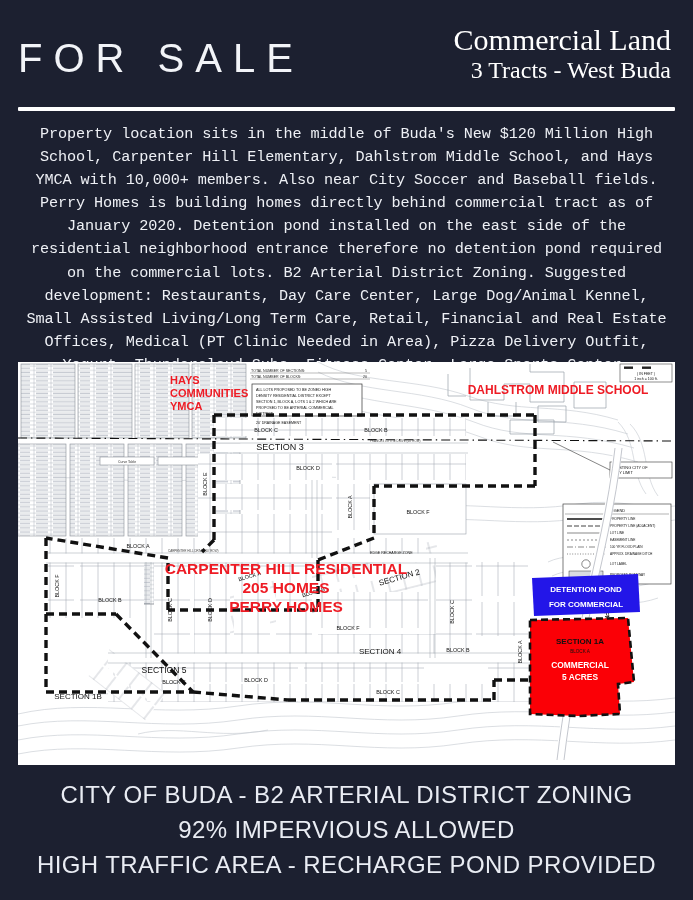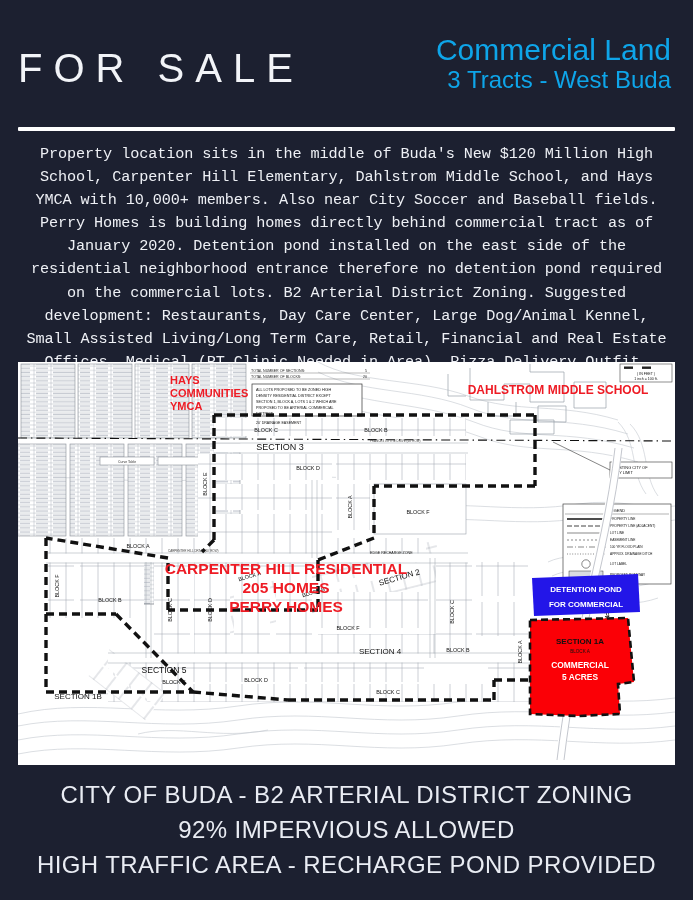--- a/index.html
+++ b/index.html
@@ -6,42 +6,42 @@
   body{
     width:693px;height:900px;
     background:#1c2030;
     font-family:"Liberation Sans", sans-serif;
     overflow:hidden;
     position:relative;
   }
 
   
   .header{
-    height:127px;
+    height:107px;
     display:flex;
     align-items:center;
     padding:0 18px;
     box-sizing:border-box;
   }
   .for-sale{
     color:#f2f4f8;
     font-size:40px;
     font-weight:300;
     letter-spacing:11px;
     font-family:"Liberation Sans", sans-serif;
     white-space:nowrap;
     line-height:1;
     margin-top:8px;
     flex:0 0 auto;
   }
   .headline{
     margin-left:auto;
     text-align:right;
-    color:#0ea5e9;
-    font-family:Liberation Sans, sans-serif;
+    color:#ffffff;
+    font-family:Liberation Serif, serif;
     line-height:1.12;
     padding-right:4px;
   }
   .headline .l1{font-size:30px;display:block;}
   .headline .l2{font-size:24px;display:block;}
 
   .rule{
     height:4px;
     background:#ffffff;
     margin:0 18px 0 18px;

